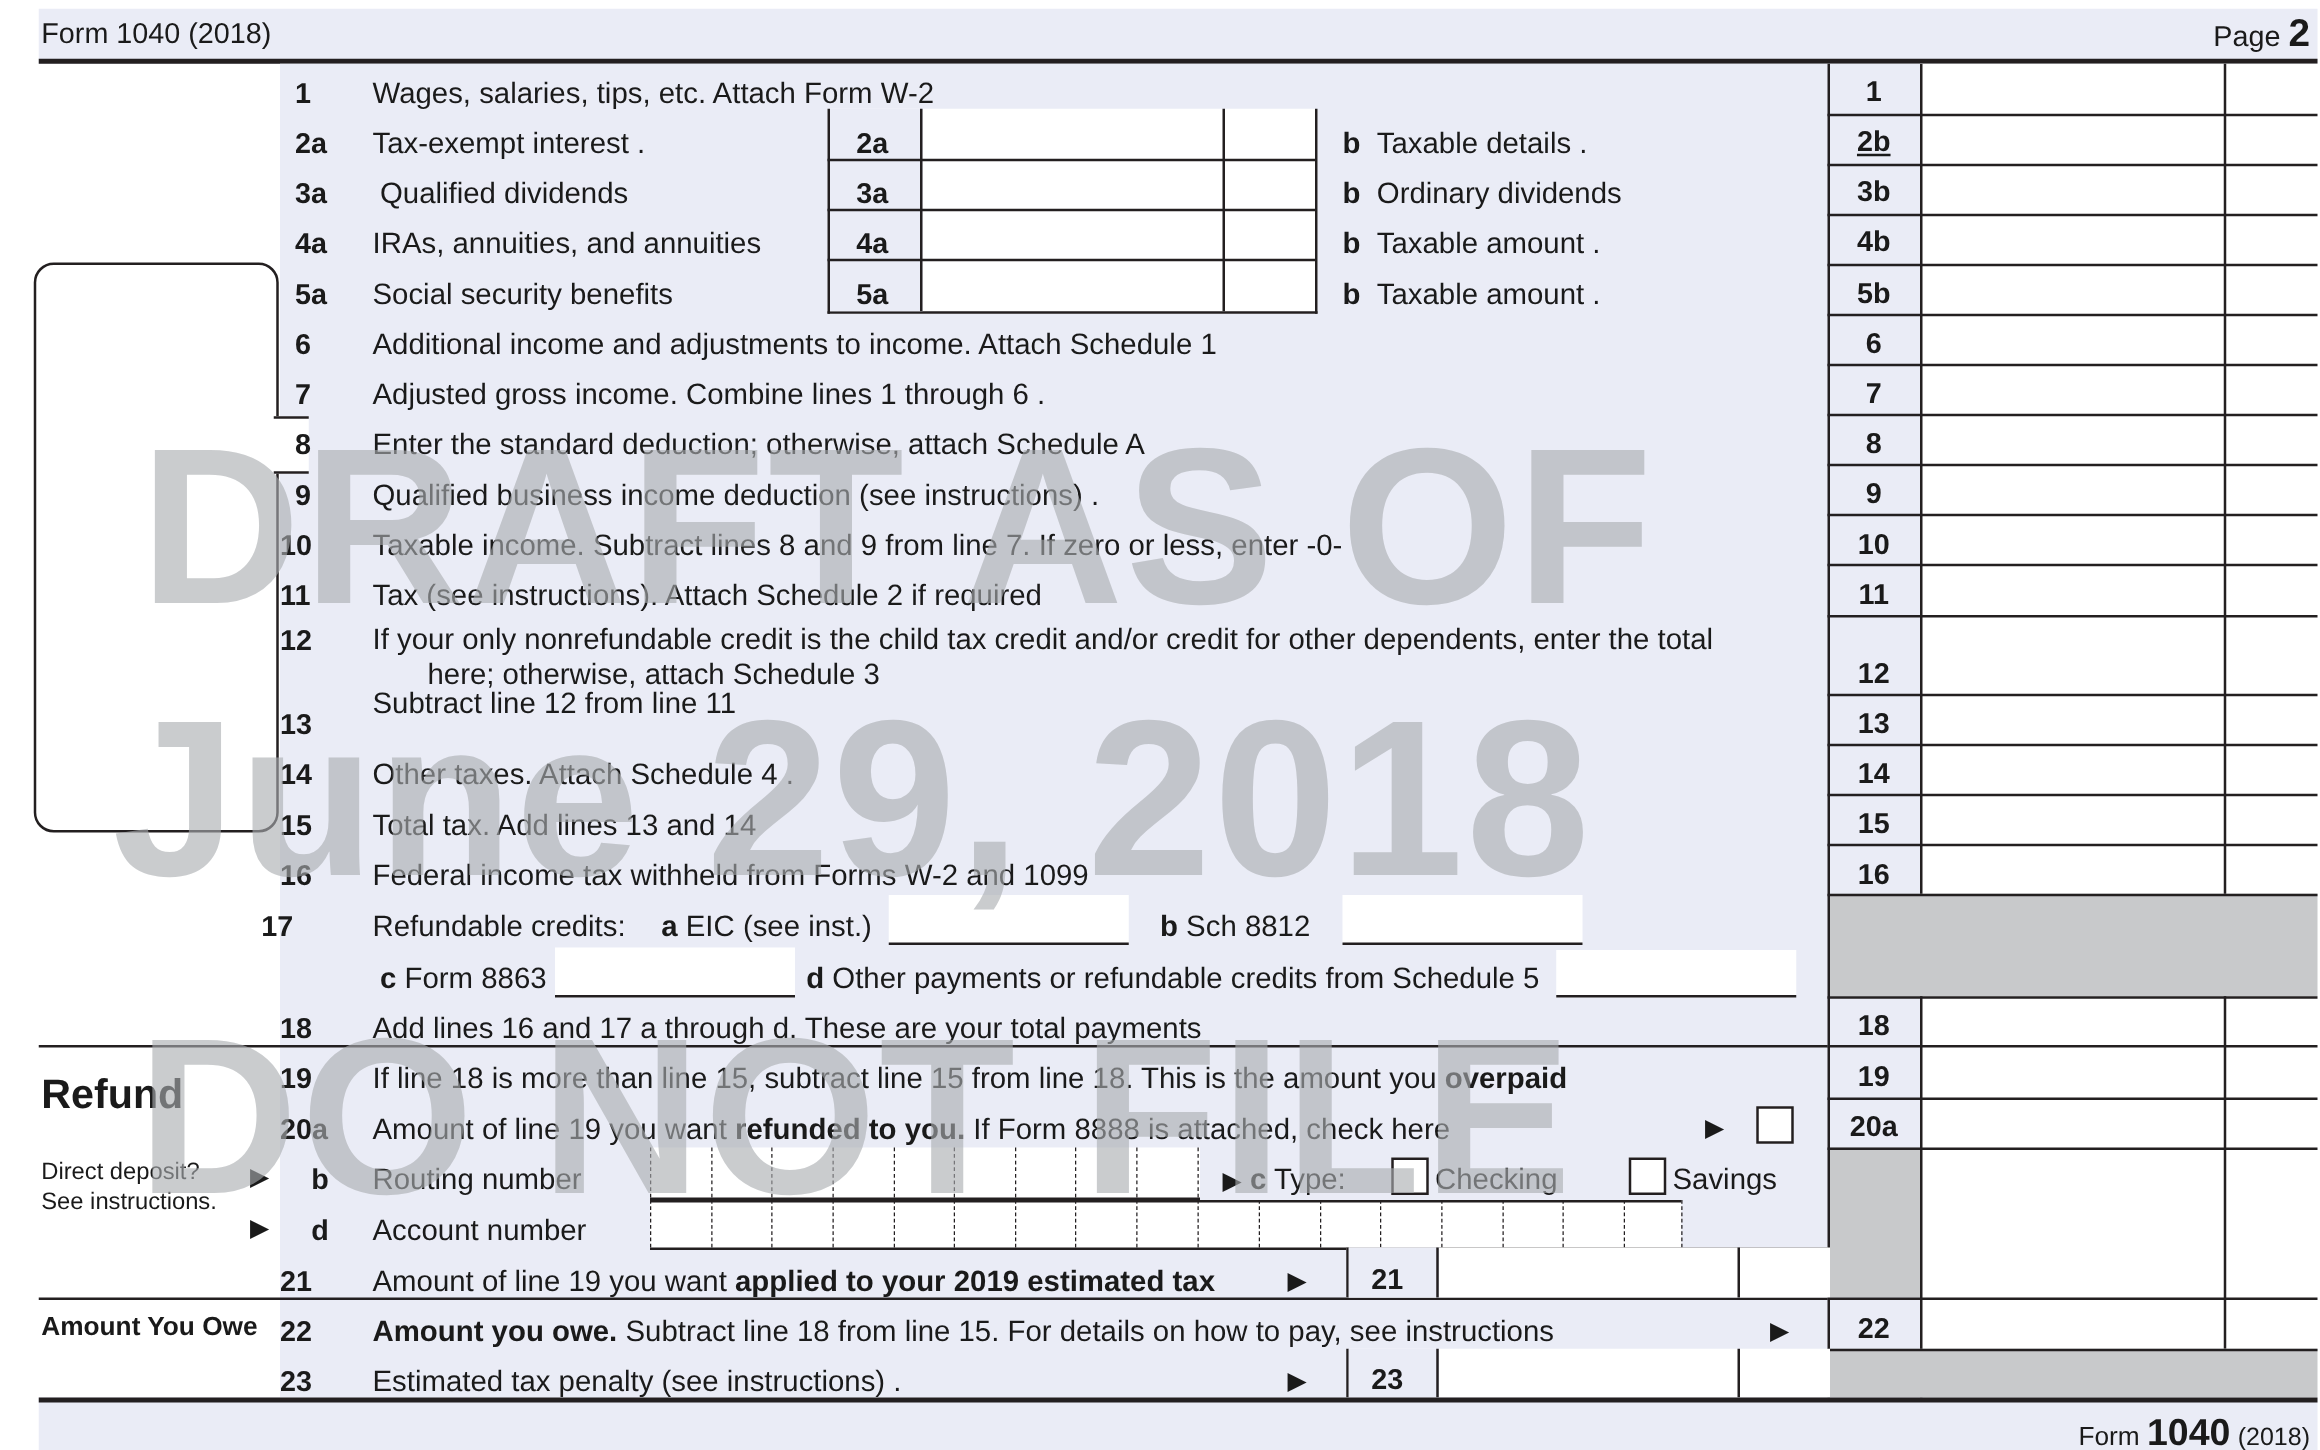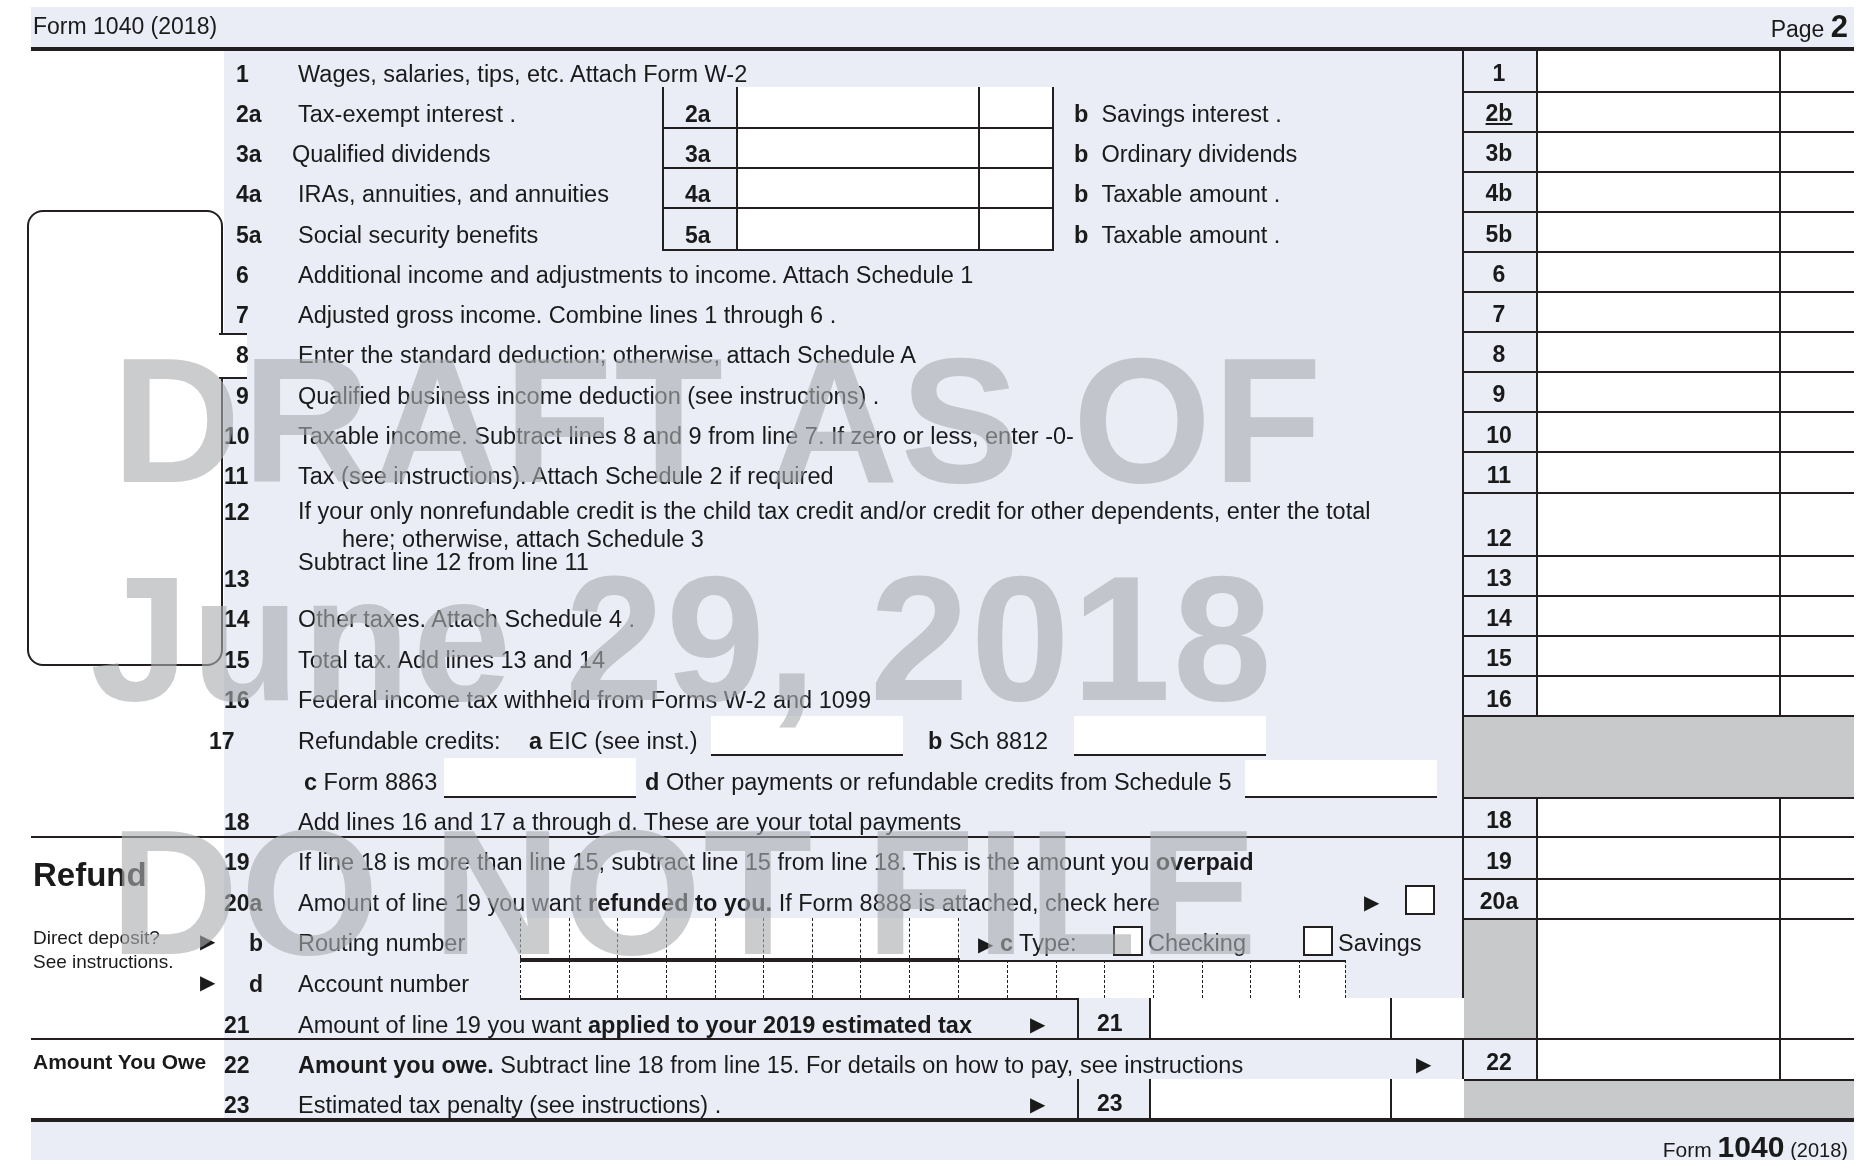--- a/index.html
+++ b/index.html
@@ -104,42 +104,42 @@
 </div>
 
 <div class="abs" style="left:219px;top:333px;width:28px;height:42px;background:#fff;border-top:2px solid #231f20;border-bottom:2px solid #231f20;"></div>
 
 <div class="abs num" style="left:236px;top:61px;">1</div>
 <div class="abs ln" style="left:298px;top:61px;">Wages, salaries, tips, etc. Attach Form W-2</div>
 
 <div class="abs num" style="left:236px;top:101px;">2a</div>
 <div class="abs ln" style="left:298px;top:101px;">Tax-exempt interest .</div>
 <div class="abs num" style="left:236px;top:141px;">3a</div>
-<div class="abs ln" style="left:292px;top:141px;">Qualified dividends</div>
+<div class="abs ln" style="left:304px;top:141px;">Qualified dividends</div>
 <div class="abs num" style="left:236px;top:181px;">4a</div>
 <div class="abs ln" style="left:298px;top:181px;">IRAs, annuities, and annuities</div>
 <div class="abs num" style="left:236px;top:222px;">5a</div>
 <div class="abs ln" style="left:298px;top:222px;">Social security benefits</div>
 
 <div class="abs" style="left:662px;top:87px;width:388px;height:162px;background:#fff;border:2px solid #231f20;border-top:none;"></div>
 <div class="abs" style="left:664px;top:87px;width:72px;height:162px;background:#eaecf6;border-right:2px solid #231f20;"></div>
 <div class="vline" style="left:978px;top:87px;height:162px;"></div>
 <div class="hline" style="left:662px;width:390px;top:127px;"></div>
 <div class="hline" style="left:662px;width:390px;top:167px;"></div>
 <div class="hline" style="left:662px;width:390px;top:207px;"></div>
 <div class="abs num" style="left:685px;top:101px;">2a</div>
 <div class="abs num" style="left:685px;top:141px;">3a</div>
 <div class="abs num" style="left:685px;top:181px;">4a</div>
 <div class="abs num" style="left:685px;top:222px;">5a</div>
 <div class="abs" style="left:740px;top:89px;width:236px;height:36px;"></div>
 <div class="abs" style="left:740px;top:129px;width:236px;height:36px;"></div>
 <div class="abs" style="left:740px;top:169px;width:236px;height:36px;"></div>
 <div class="abs" style="left:740px;top:209px;width:236px;height:38px;"></div>
 
-<div class="abs ln" style="left:1074px;top:101px;"><b>b</b>&nbsp;&nbsp;<span>Savings interest .</span></div>
+<div class="abs ln" style="left:1074px;top:101px;"><b>b</b>&nbsp;&nbsp;<span>Taxable details .</span></div>
 <div class="abs ln" style="left:1074px;top:141px;"><b>b</b>&nbsp;&nbsp;<span>Ordinary dividends</span></div>
 <div class="abs ln" style="left:1074px;top:181px;"><b>b</b>&nbsp;&nbsp;<span>Taxable amount .</span></div>
 <div class="abs ln" style="left:1074px;top:222px;"><b>b</b>&nbsp;&nbsp;<span>Taxable amount .</span></div>
 
 <div class="abs num" style="left:236px;top:262px;">6</div>
 <div class="abs ln" style="left:298px;top:262px;">Additional income and adjustments to income. Attach Schedule 1</div>
 <div class="abs num" style="left:236px;top:302px;">7</div>
 <div class="abs ln" style="left:298px;top:302px;">Adjusted gross income. Combine lines 1 through 6 .</div>
 <div class="abs num" style="left:236px;top:342px;">8</div>
 <div class="abs ln" style="left:298px;top:342px;">Enter the standard deduction; otherwise, attach Schedule A</div>

